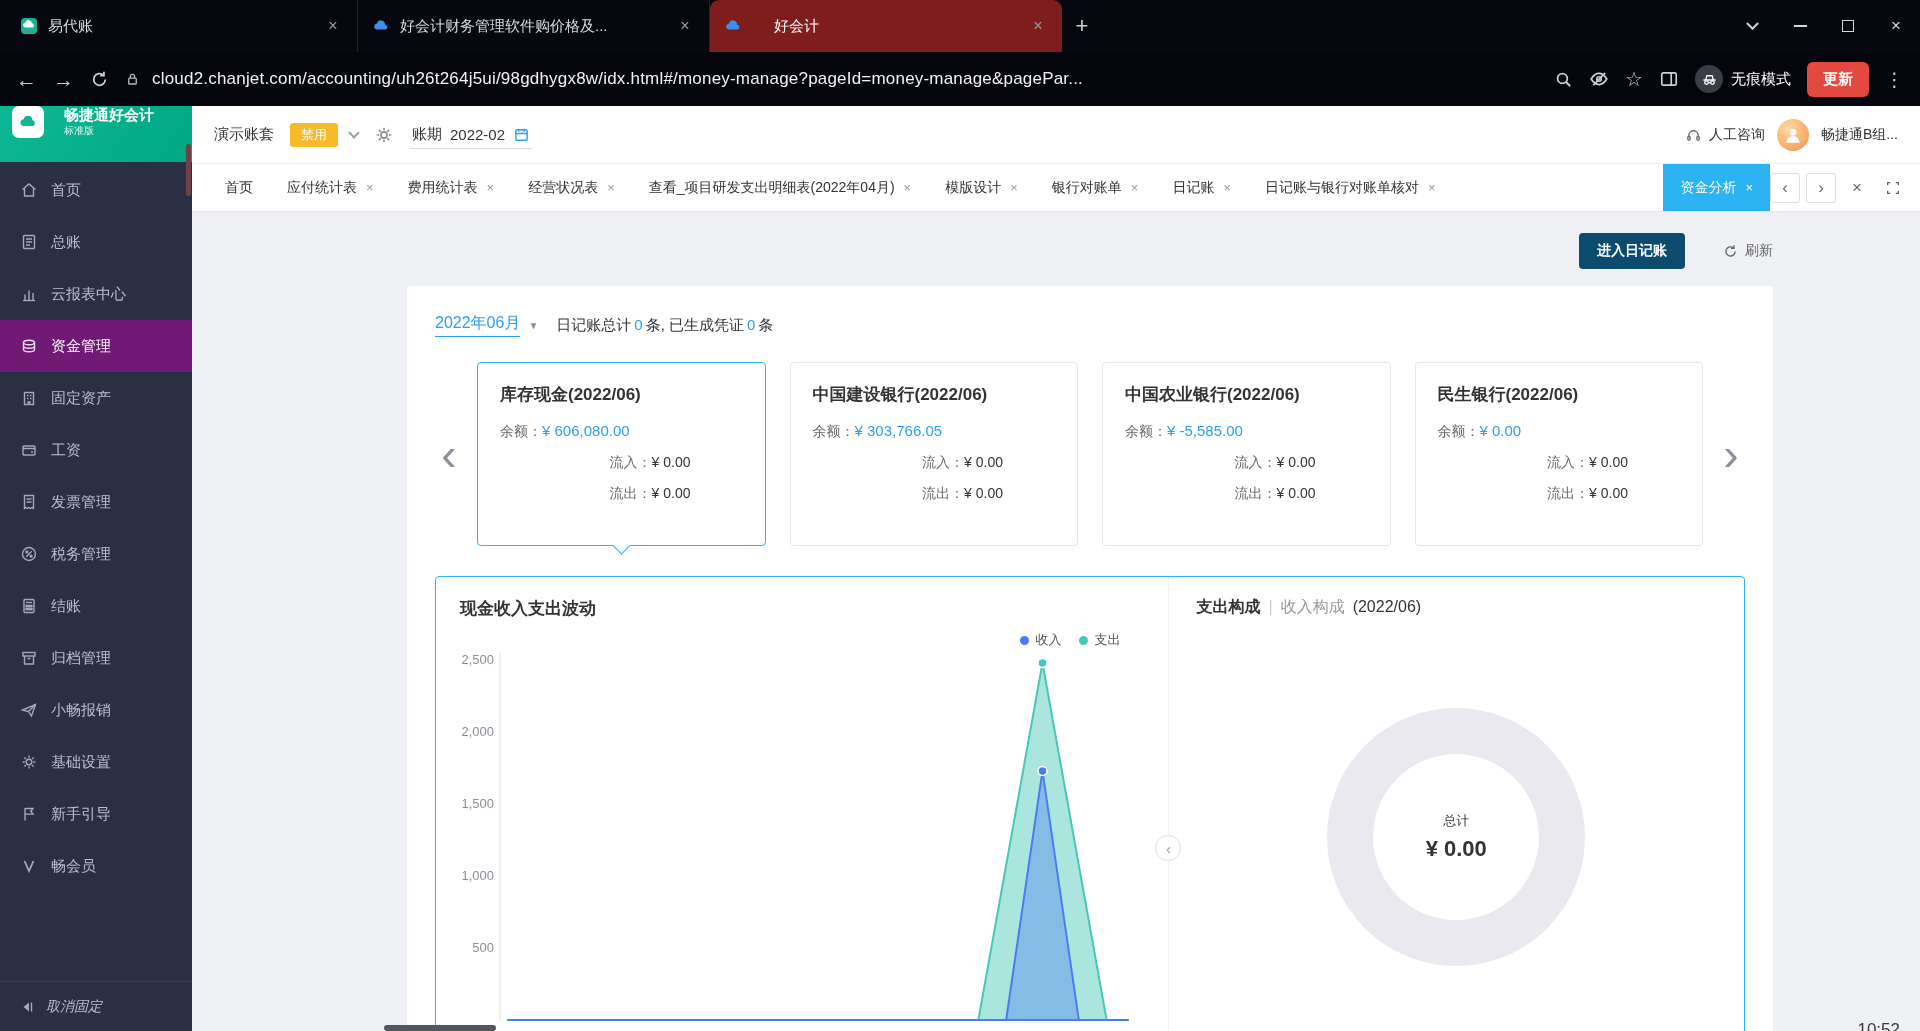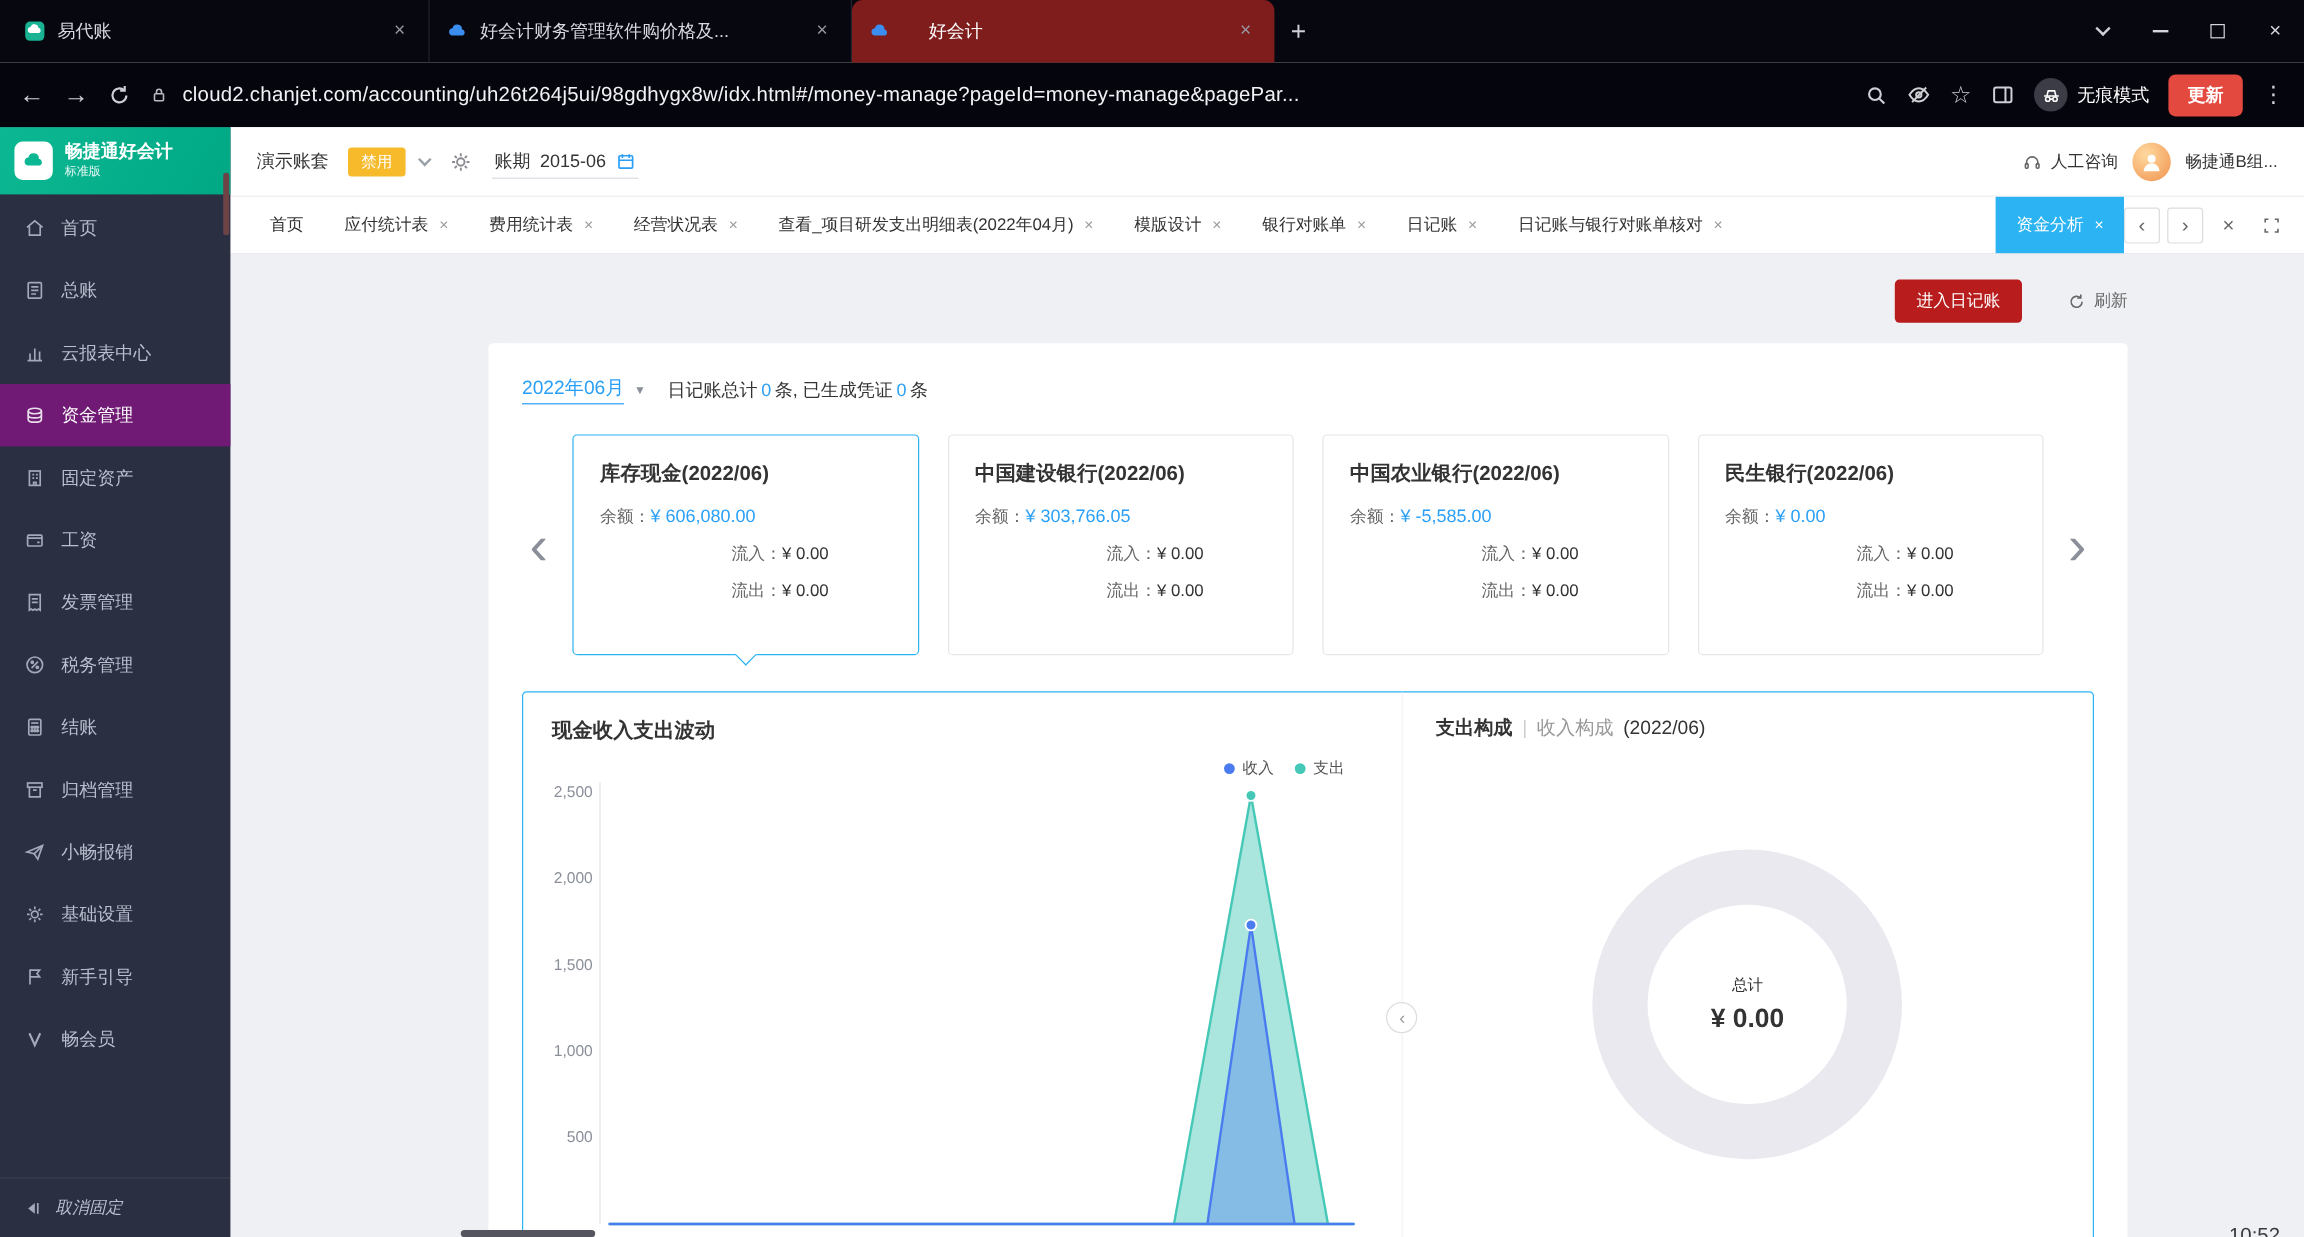--- a/index.html
+++ b/index.html
@@ -29,21 +29,21 @@
   .star { font-size:20px; color:#cfcfd6; }
   .incog { display:flex; align-items:center; gap:8px; }
   .incog-circle { width:28px; height:28px; border-radius:50%; background:#3c3c46; display:flex; align-items:center; justify-content:center; }
   .incog-label { color:#fff; font-size:15px; }
   .update-btn { background:#e3493e; color:#fff; font-size:15px; font-weight:bold; padding:8px 16px; border-radius:6px; cursor:pointer; }
   .kebab { font-size:19px; color:#cfcfd6; }
 
   
   .app { display:flex; height:925px; }
   .sidebar { width:192px; background:#2a2f42; color:#b9bfce; display:flex; flex-direction:column; position:relative; flex:none; }
-  .brand { height:56px; background:linear-gradient(120deg,#0cb893,#00a884); display:flex; align-items:center; gap:10px; padding:0 12px; color:#fff; }
+  .brand { height:56px; background:linear-gradient(120deg,#0cb893,#00a884); display:flex; align-items:flex-start; gap:20px; padding:0 12px; color:#fff; }
   .brand-logo { width:32px; height:32px; border-radius:7px; background:#fff; display:flex; align-items:center; justify-content:center; flex:none; }
   .brand-name { font-size:15px; font-weight:bold; line-height:1.2; }
   .brand-edition { font-size:10px; opacity:.9; }
   .nav { flex:1; padding-top:2px; }
   .nav-item { height:52px; display:flex; align-items:center; gap:13px; padding:0 20px; font-size:15px; cursor:pointer; }
   .nav-item.active { background:#701a75; color:#fff; }
   .nico { width:18px; height:18px; flex:none; opacity:.85; }
   .unpin { height:50px; display:flex; align-items:center; gap:10px; padding:0 18px; font-size:14px; border-top:1px solid rgba(255,255,255,.07); cursor:pointer;font-style:italic; }
   .sb-thumb { position:absolute; right:1px; top:38px; width:5px; height:52px; background:#6d4348; border-radius:3px; }
 
@@ -65,21 +65,21 @@
   .ttab .tclose { color:#999; font-size:13px; }
   .ttab.active { background:#2bb3f3; color:#fff; }
   .ttab.active .tclose { color:#fff; }
   .tr-spacer { flex:1; }
   .tr-ctrls { display:flex; align-items:center; gap:6px; padding-right:12px; }
   .tr-btn { width:30px; height:30px; border:1px solid #ddd; border-radius:3px; display:flex; align-items:center; justify-content:center; color:#666; font-size:17px; cursor:pointer; background:#fff; }
   .tr-plain { border:none; }
 
   .content { flex:1; position:relative; min-height:0; }
   .actions { display:flex; justify-content:flex-end; align-items:center; gap:38px; padding:16px 147px 0 0; height:62px; }
-  .go-journal { background:#b91c1c; color:#fff; font-size:14px; padding:9px 18px; border-radius:4px; cursor:pointer; }
+  .go-journal { background:#0c4a6e; color:#fff; font-size:14px; padding:9px 18px; border-radius:4px; cursor:pointer;font-weight:bold; }
   .refresh { display:flex; align-items:center; gap:7px; font-size:14px; color:#666; cursor:pointer; }
 
   .panel { margin:12px 147px 0 215px; background:#fff; border-radius:4px; padding:24px 28px; height:880px; }
   .panel-head { display:flex; align-items:center; gap:8px; height:30px; }
   .month { color:#2a9ff6; font-size:16px; border-bottom:1px solid #2a9ff6; padding-bottom:2px; cursor:pointer; }
   .month-caret { color:#8a8f99; font-size:10px; cursor:pointer; margin-right:10px; }
   .summary { font-size:15px; color:#333; }
   .summary b { color:#2a9ff6; font-weight:normal; padding:0 3px; }
 
   .carousel { display:flex; align-items:center; margin-top:22px; gap:14px; }
@@ -348,21 +348,21 @@
       <span class="status-tag">禁用</span>
       <span class="tag-caret"></span>
       <span>
         <svg width="20" height="20" viewBox="0 0 18 18" fill="none" stroke="#8a8a92" stroke-width="1.4">
             <circle cx="9" cy="9" r="2.8"></circle>
             <path d="M9 2.5v2.2M9 13.3v2.2M2.5 9h2.2M13.3 9h2.2M4.4 4.4 6 6M12 12l1.6 1.6M13.6 4.4 12 6M6 12l-1.6 1.6"></path>
           </svg>
       </span>
       <span class="period">
         <span class="period-label">账期</span>
-        <span class="period-value">2015-06</span>
+        <span class="period-value">2022-02</span>
         <svg width="17" height="17" viewBox="0 0 18 18" fill="none" stroke="#2a9ff6" stroke-width="1.5">
             <rect x="3" y="4" width="12" height="11" rx="1"></rect>
             <path d="M3 8h12M6 2.8V6M12 2.8V6"></path>
           </svg>
       </span>
       <span class="tb-right">
         <span class="support">
           <svg width="17" height="17" viewBox="0 0 18 18" fill="none" stroke="#666" stroke-width="1.4">
               <path d="M4 12v-2a5 5 0 0 1 10 0v2"></path>
               <rect x="3" y="11" width="2.4" height="4" rx="1"></rect>

